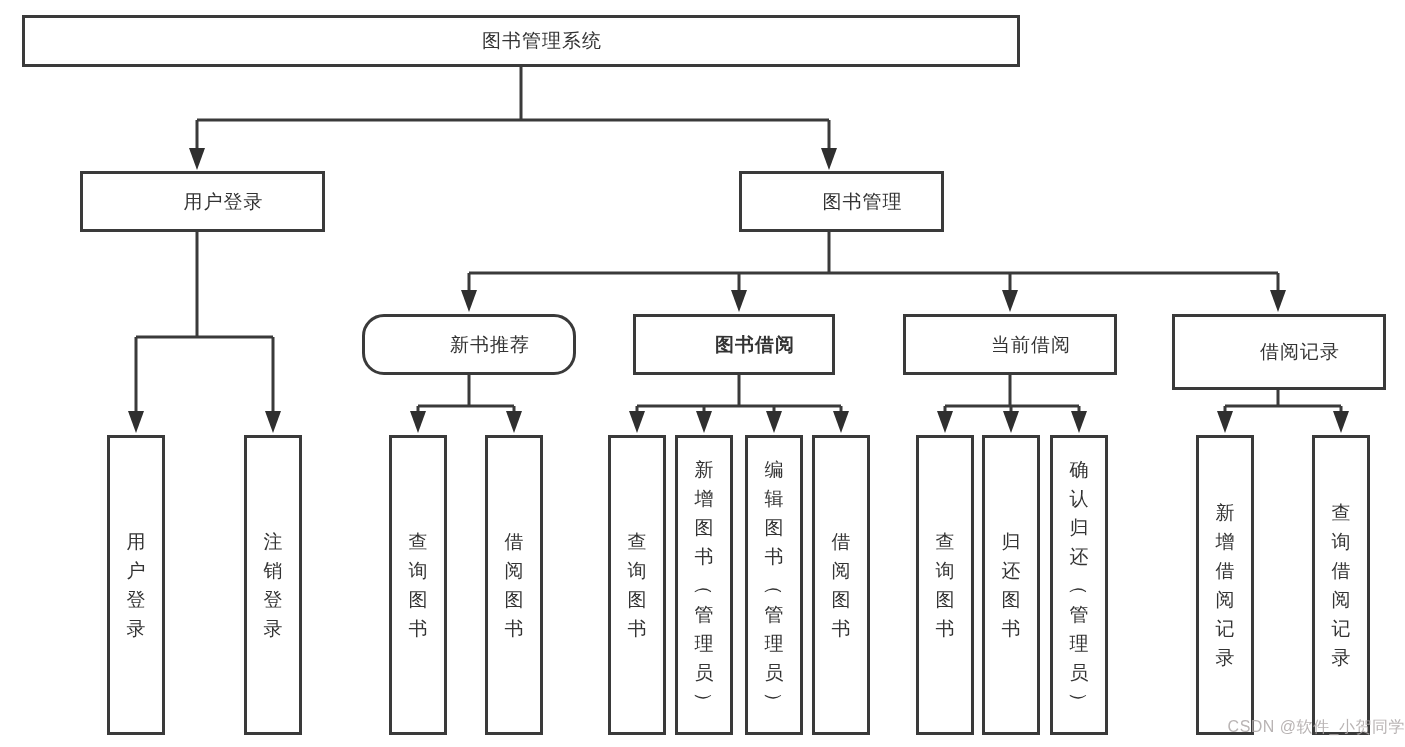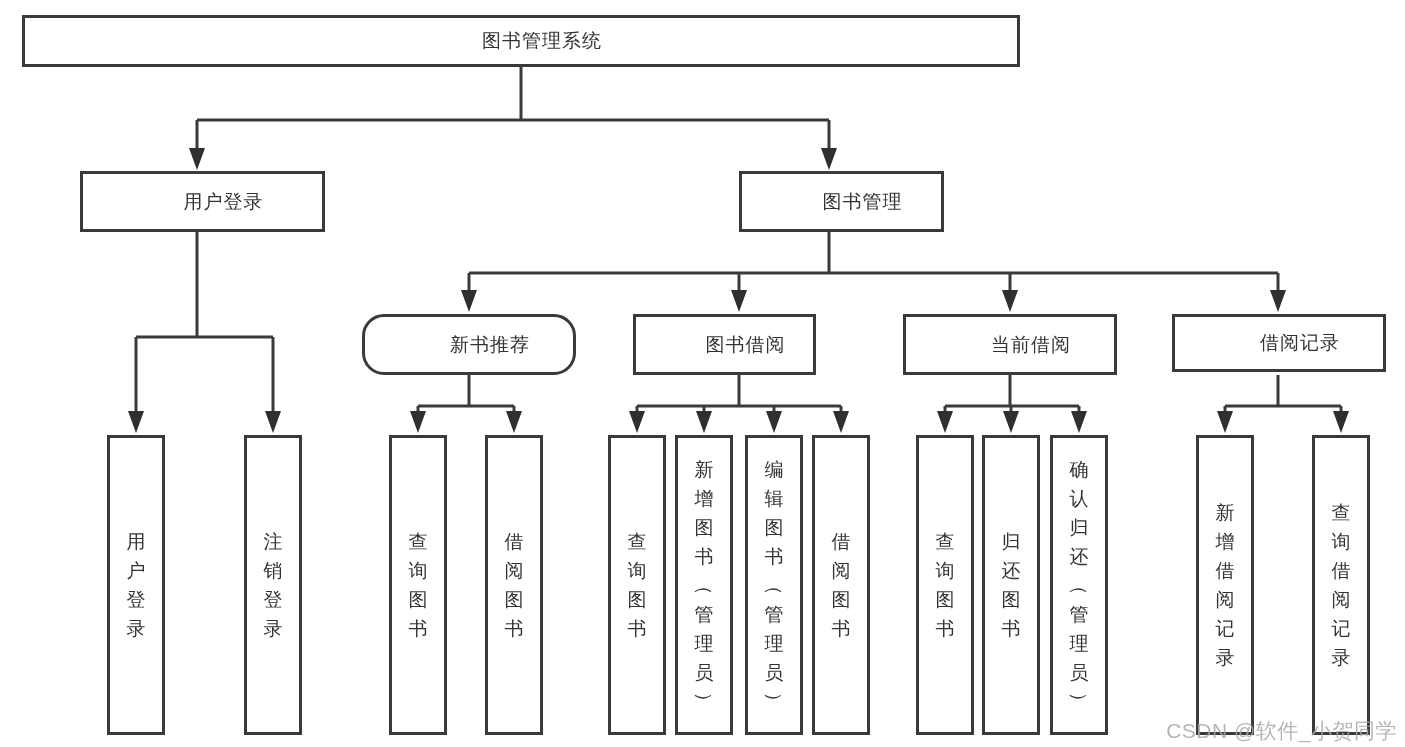--- a/index.html
+++ b/index.html
@@ -29,23 +29,23 @@
   }
   .vch{
     font-size:19px;
     line-height:29px;
     height:29px;
     text-align:center;
   }
   .vch.rot{transform:rotate(90deg);}
   .watermark{
     position:absolute;
-    top:717px;right:8px;
+    top:717px;right:0;
     z-index:10;
-    font-size:21px;
+    font-size:16px;
     letter-spacing:0.5px;
     color:rgba(173,167,167,0.85);
   }
 </style>
 </head>
 <body>
 
 <div class="canvas">
 
   <svg class="wires" width="1405" height="747" viewBox="0 0 1405 747">
@@ -98,27 +98,27 @@
   <div class="box hbox" style="left:80px;top:171px;width:245px;height:61px;">
     <span>用户登录</span>
   </div>
   <div class="box hbox" style="left:711px;top:171px;width:205px;height:61px;margin-left:28px;">
     <span>图书管理</span>
   </div>
 
   <div class="box hbox" style="left:362px;top:314px;width:214px;height:61px;border-radius:22px;">
     <span>新书推荐</span>
   </div>
-  <div class="box hbox" style="left:633px;top:314px;width:183px;height:61px;">
+  <div class="box hbox" style="left:633px;top:314px;width:202px;height:61px;font-weight:bold;">
     <span>图书借阅</span>
   </div>
   <div class="box hbox" style="left:903px;top:314px;width:214px;height:61px;">
     <span>当前借阅</span>
   </div>
-  <div class="box hbox" style="left:1172px;top:314px;width:214px;height:58px;">
+  <div class="box hbox" style="left:1172px;top:314px;width:214px;height:76px;">
     <span>借阅记录</span>
   </div>
 
   <div class="box leaf" style="left:107px;">
       <div class="vch">用</div>
       <div class="vch">户</div>
       <div class="vch">登</div>
       <div class="vch">录</div>
     </div>
   <div class="box leaf" style="left:244px;">

